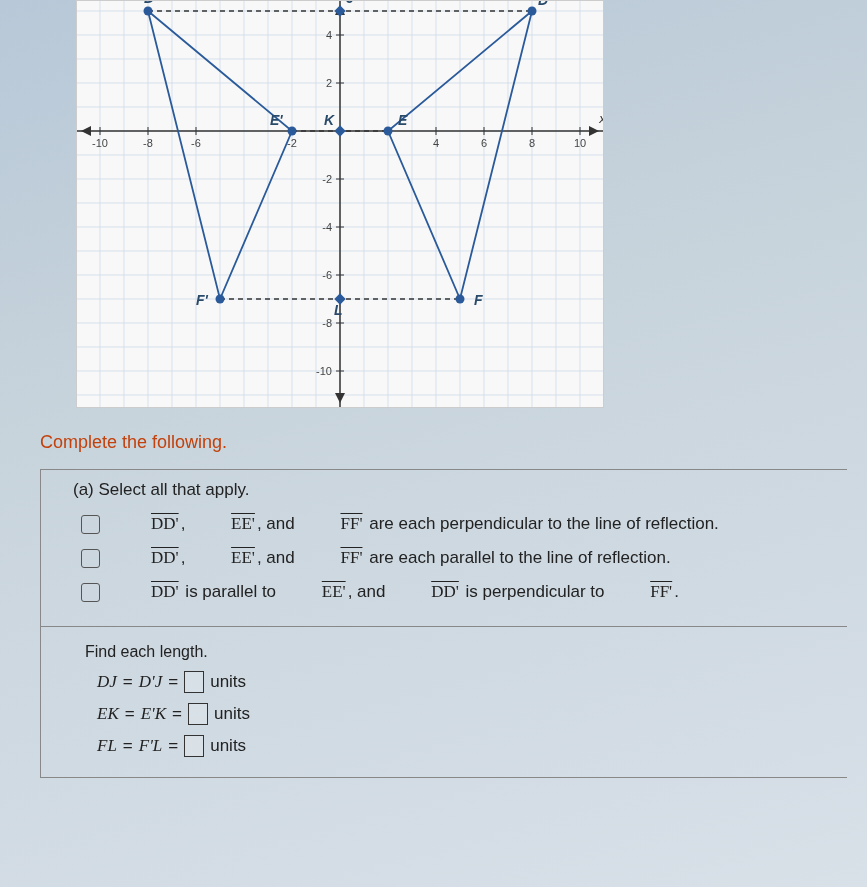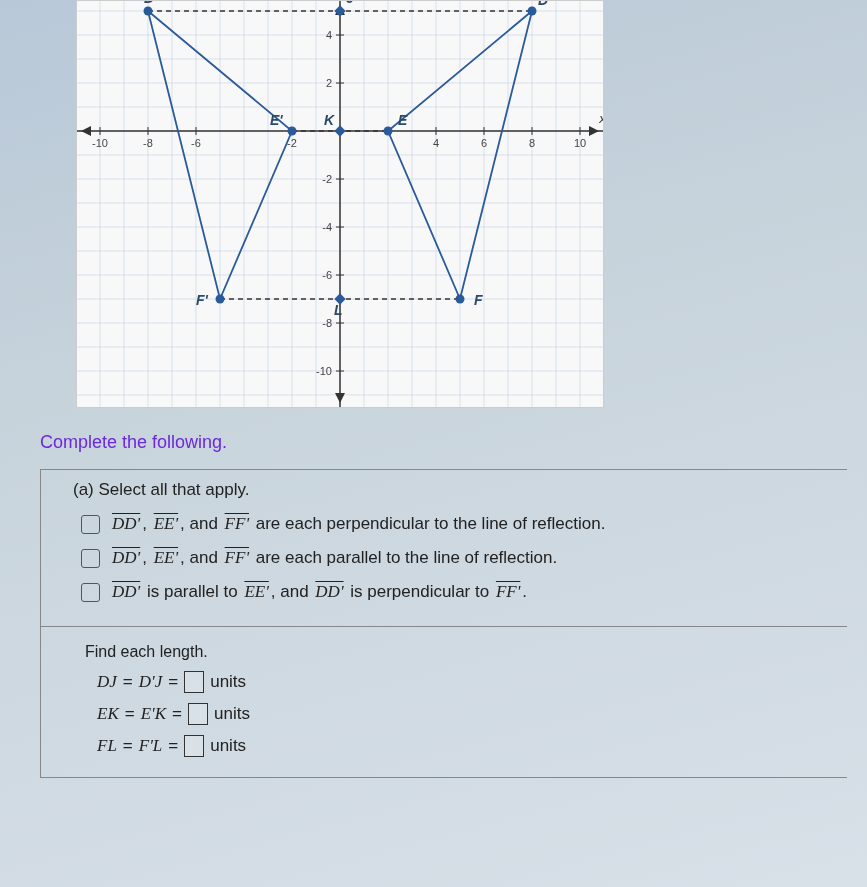--- a/index.html
+++ b/index.html
@@ -20,21 +20,21 @@
     margin-top: 0;
   }
   svg.graph {
     background: #f8f8f8;
     display: block;
     border: 1px solid #ccc;
   }
   .instruction {
     margin-top: 24px;
     font-size: 18px;
-    color: #6d28d9;
+    color: #c2410c;
   }
   .question-box {
     margin-top: 16px;
     border: 1px solid #888;
     border-right: none;
     border-bottom: none;
     width: 806px;
     background: rgba(255,255,255,0.0);
   }
   .part-a, .part-b {
@@ -69,23 +69,23 @@
     border-color: #2176d2;
   }
   .checkbox.checked::after {
     content: "✓";
     color: #fff;
     font-size: 14px;
     font-weight: bold;
   }
   .over {
     text-decoration: overline;
-    font-style: italic;
     font-family: 'Times New Roman', serif;
     padding: 0 2px;
+    margin-left: 39px;
   }
   .math {
     font-style: italic;
     font-family: Liberation Serif, serif;
   }
   .eq-row {
     margin: 10px 0 10px 40px;
     font-size: 17px;
     display: flex;
     align-items: center;

